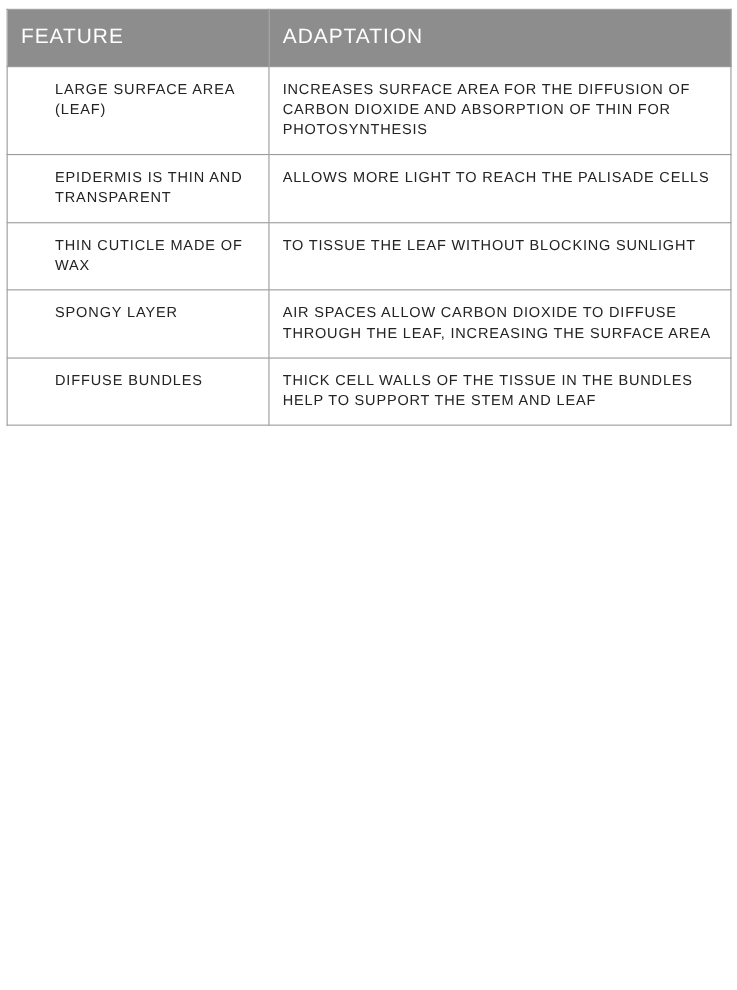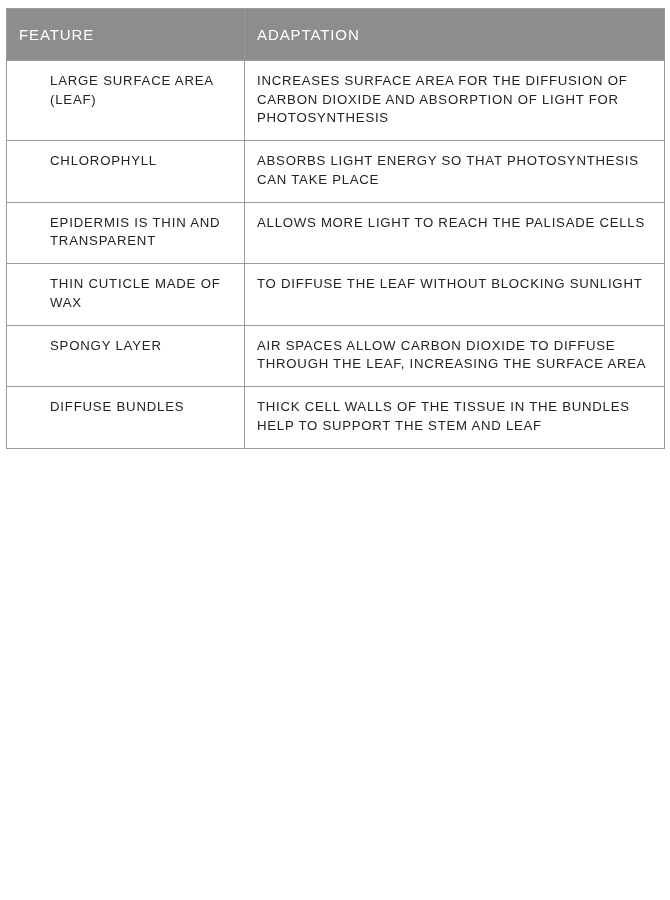--- a/index.html
+++ b/index.html
@@ -28,21 +28,21 @@
     border: 1px solid #9a9a9a;
   }
   table.adaptations col.col-feature { width: 238px; }
   table.adaptations col.col-adaptation { width: 420px; }
 
   thead th {
     background: #8d8d8d;
     color: #ffffff;
     text-align: left;
     font-weight: normal;
-    font-size: 15px;
+    font-size: 19px;
     letter-spacing: 0.9px;
     padding: 11px 12px 12px 12px;
     border: 1px solid #9a9a9a;
     vertical-align: middle;
     height: 28px;
   }
   tbody td {
     border: 1px solid #9a9a9a;
     vertical-align: top;
     padding: 11px 12px 12px 12px;
@@ -67,33 +67,29 @@
     </colgroup>
     <thead>
       <tr>
         <th>FEATURE</th>
         <th>ADAPTATION</th>
       </tr>
     </thead>
     <tbody>
       <tr>
         <td class="feature">LARGE SURFACE AREA (LEAF)</td>
-        <td class="adaptation">INCREASES SURFACE AREA FOR THE DIFFUSION OF CARBON DIOXIDE AND ABSORPTION OF LIGHT FOR PHOTOSYNTHESIS</td>
-      </tr>
-      <tr>
-        <td class="feature">CHLOROPHYLL</td>
-        <td class="adaptation">ABSORBS LIGHT ENERGY SO THAT PHOTOSYNTHESIS CAN TAKE PLACE</td>
+        <td class="adaptation">INCREASES SURFACE AREA FOR THE DIFFUSION OF CARBON DIOXIDE AND ABSORPTION OF THIN FOR PHOTOSYNTHESIS</td>
       </tr>
       <tr>
         <td class="feature">EPIDERMIS IS THIN AND TRANSPARENT</td>
         <td class="adaptation">ALLOWS MORE LIGHT TO REACH THE PALISADE CELLS</td>
       </tr>
       <tr>
         <td class="feature">THIN CUTICLE MADE OF WAX</td>
-        <td class="adaptation">TO DIFFUSE THE LEAF WITHOUT BLOCKING SUNLIGHT</td>
+        <td class="adaptation">TO TISSUE THE LEAF WITHOUT BLOCKING SUNLIGHT</td>
       </tr>
       <tr>
         <td class="feature">SPONGY LAYER</td>
         <td class="adaptation">AIR SPACES ALLOW CARBON DIOXIDE TO DIFFUSE THROUGH THE LEAF, INCREASING THE SURFACE AREA</td>
       </tr>
       <tr>
         <td class="feature">DIFFUSE BUNDLES</td>
         <td class="adaptation">THICK CELL WALLS OF THE TISSUE IN THE BUNDLES HELP TO SUPPORT THE STEM AND LEAF</td>
       </tr>
     </tbody>

